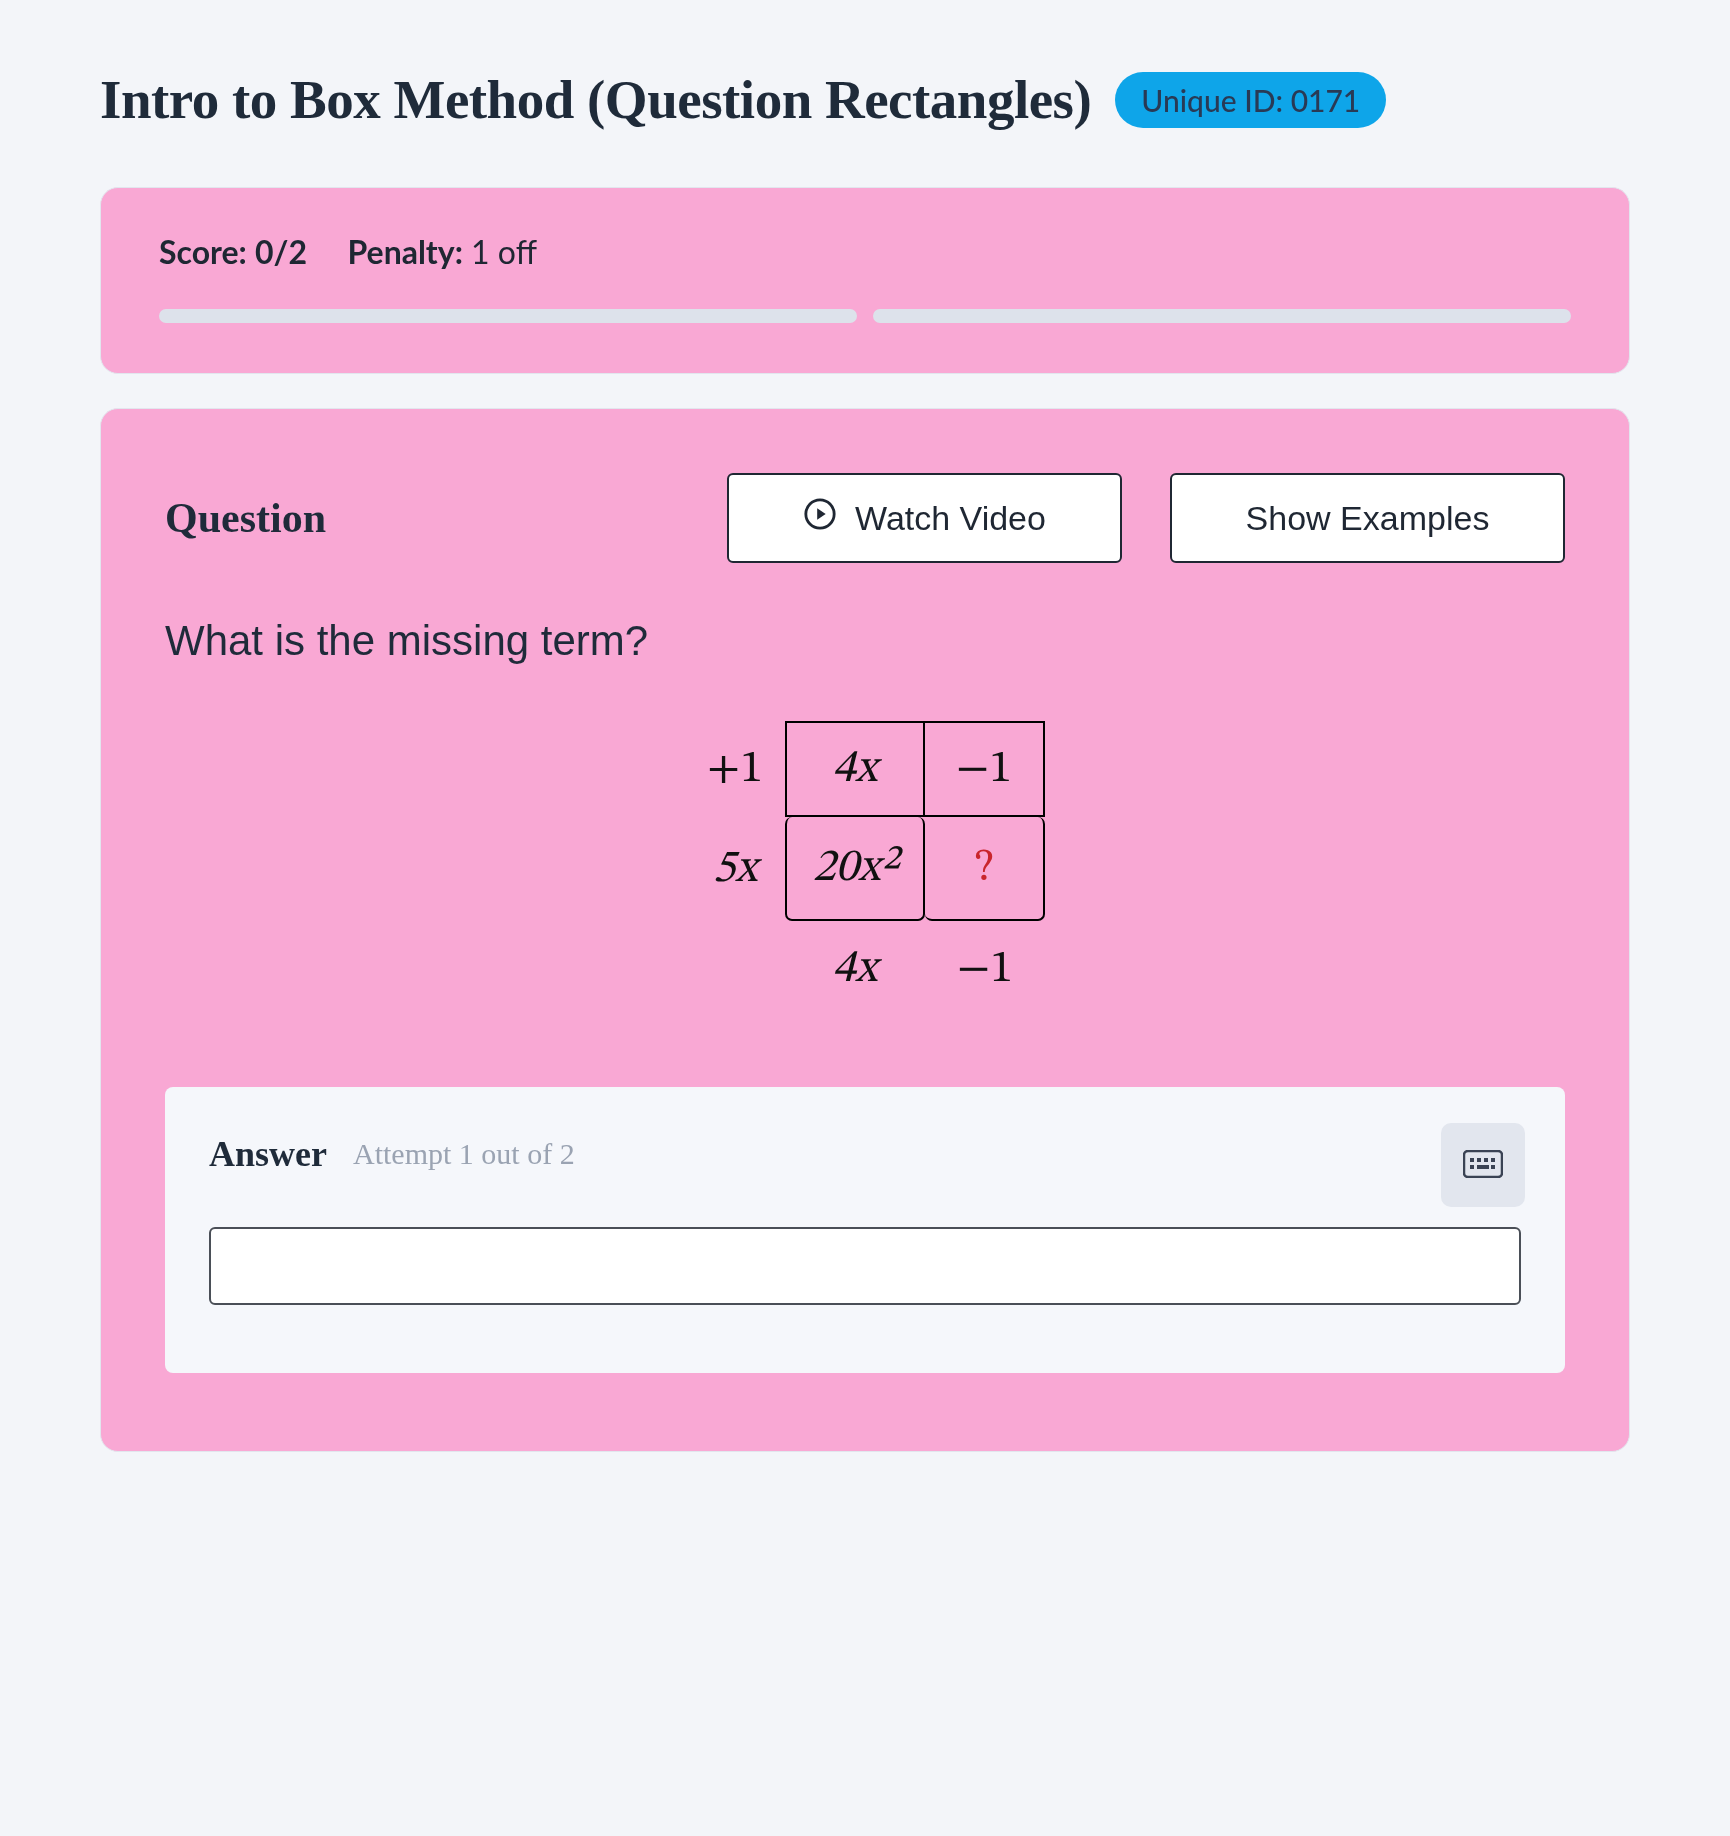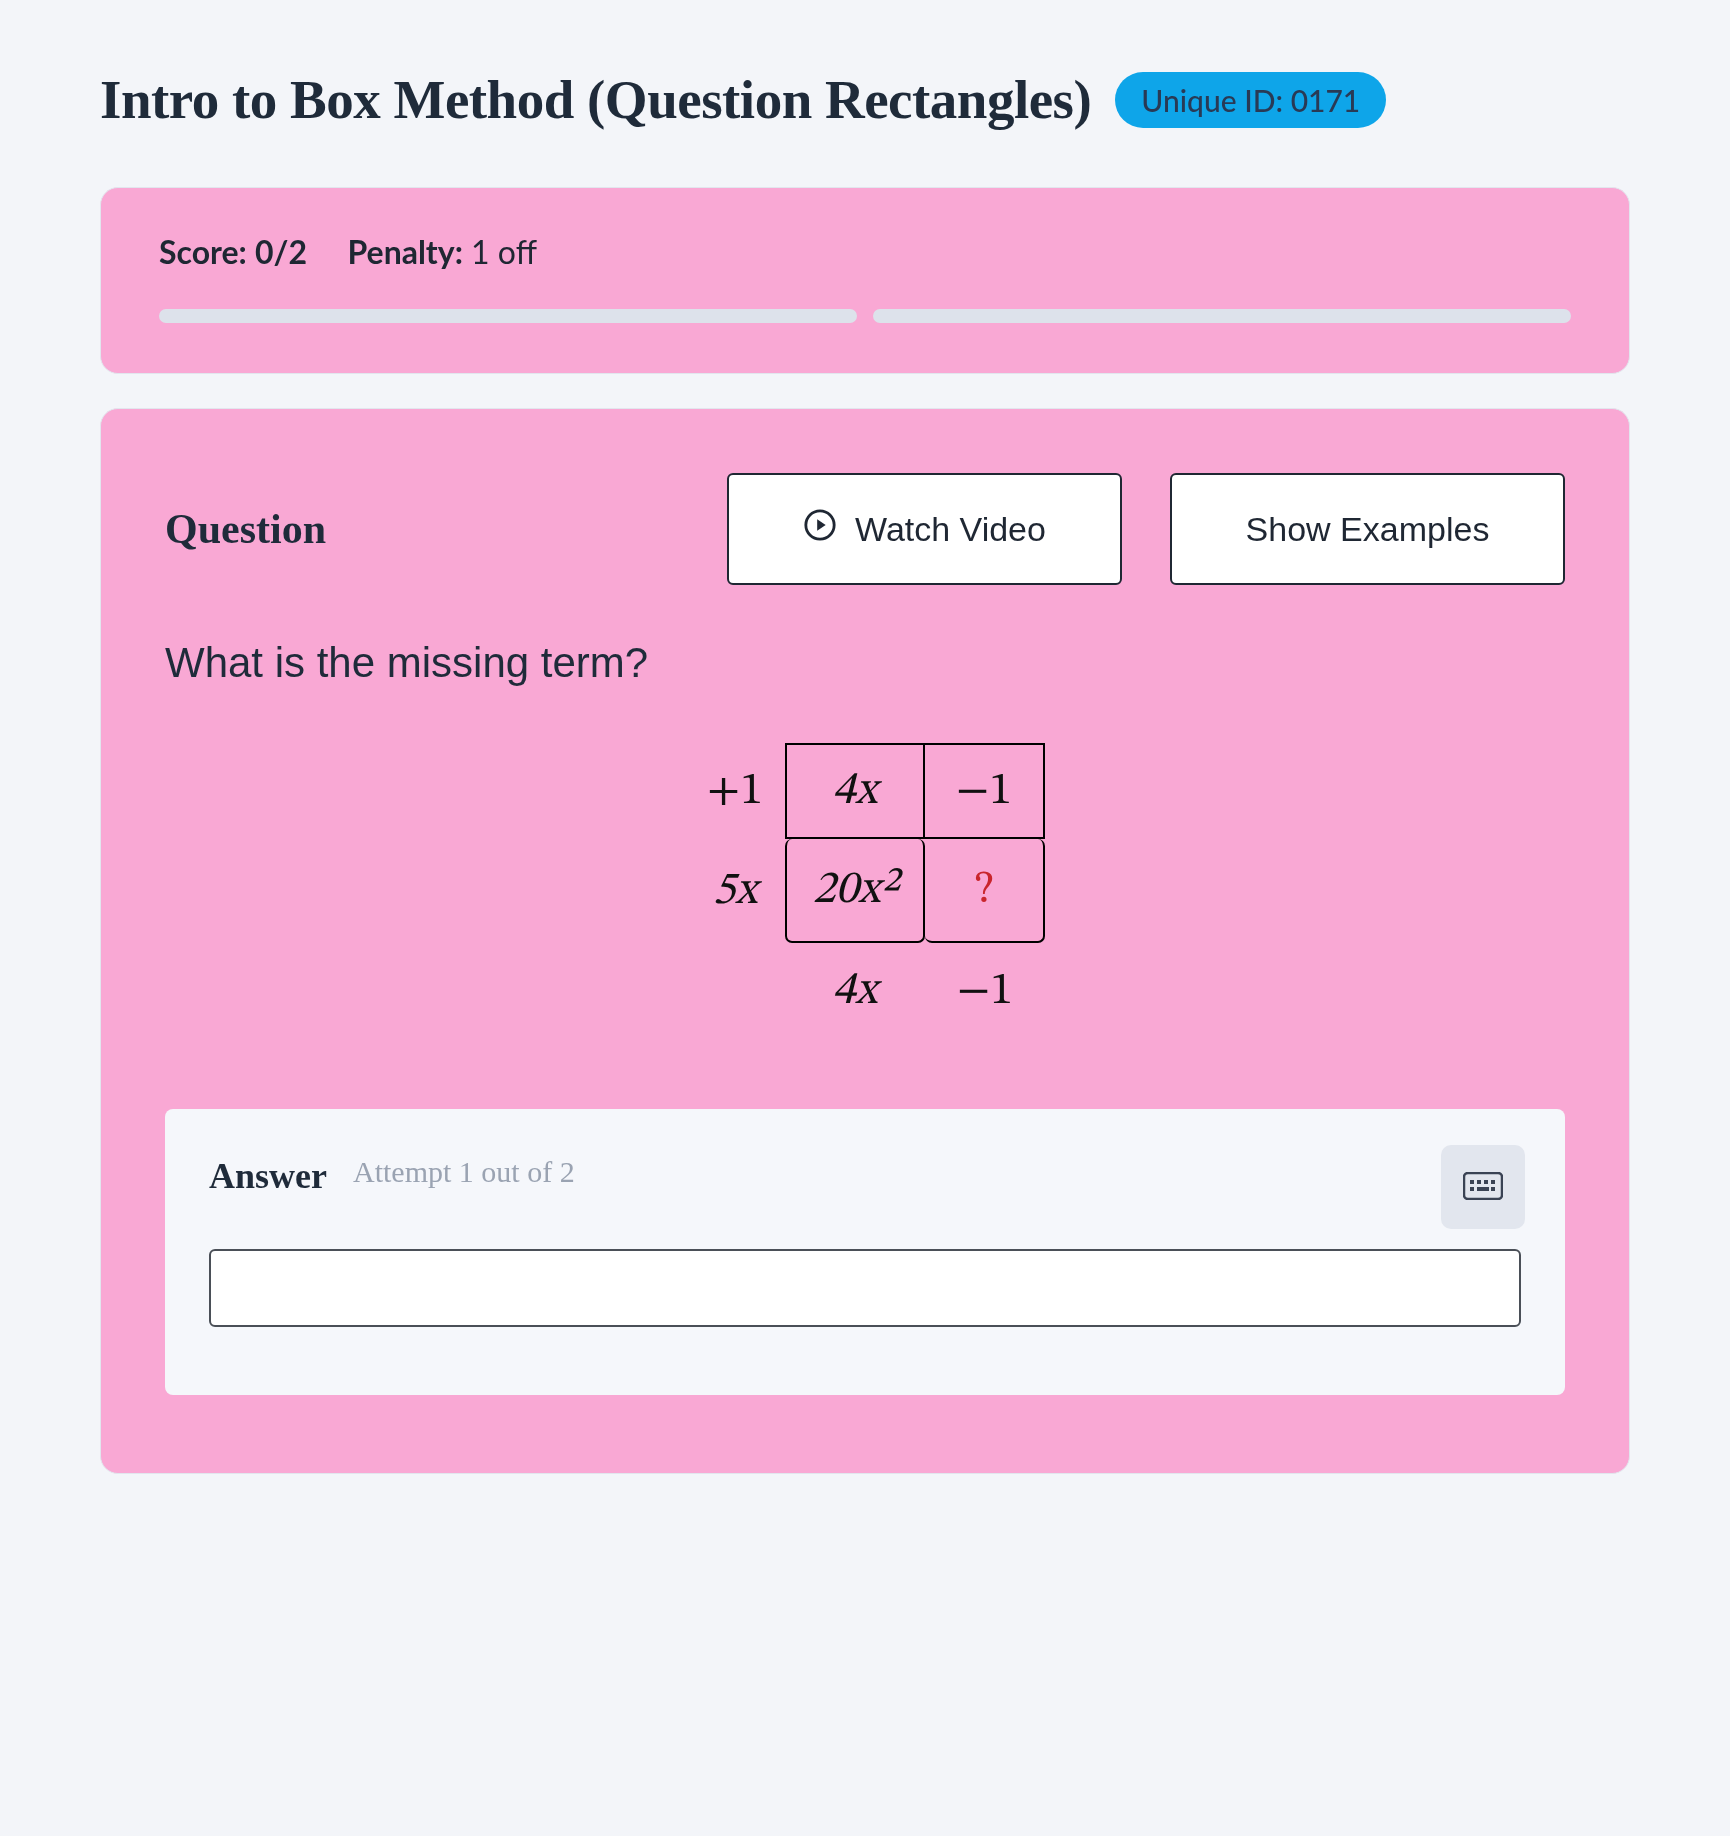--- a/index.html
+++ b/index.html
@@ -80,21 +80,21 @@
     color: #1f2b3a;
   }
   .q-actions {
     display: flex;
     gap: 32px;
   }
   .outline-btn {
     background: #fff;
     border: 2px solid #1f2733;
     border-radius: 6px;
-    height: 112px;
+    height: 90px;
     padding: 0 40px;
     font-size: 34px;
     color: #1f2733;
     display: inline-flex;
     align-items: center;
     gap: 18px;
     cursor: pointer;
   }
   .outline-btn.examples { width: 395px; justify-content: center; margin-left: 16px; }
   .outline-btn.video { width: 395px; justify-content: center; }
@@ -132,21 +132,21 @@
 
   
   .answer-panel {
     background: #f5f7fb;
     border-radius: 8px;
     padding: 46px 44px 68px 44px;
     position: relative;
   }
   .answer-head {
     display: flex;
-    align-items: flex-start;
+    align-items: center;
     gap: 26px;
     margin-bottom: 52px;
   }
   .answer-label {
     font-family: Georgia, "Times New Roman", serif;
     font-weight: 700;
     font-size: 36px;
     color: #1f2b3a;
   }
   .attempt-text {

